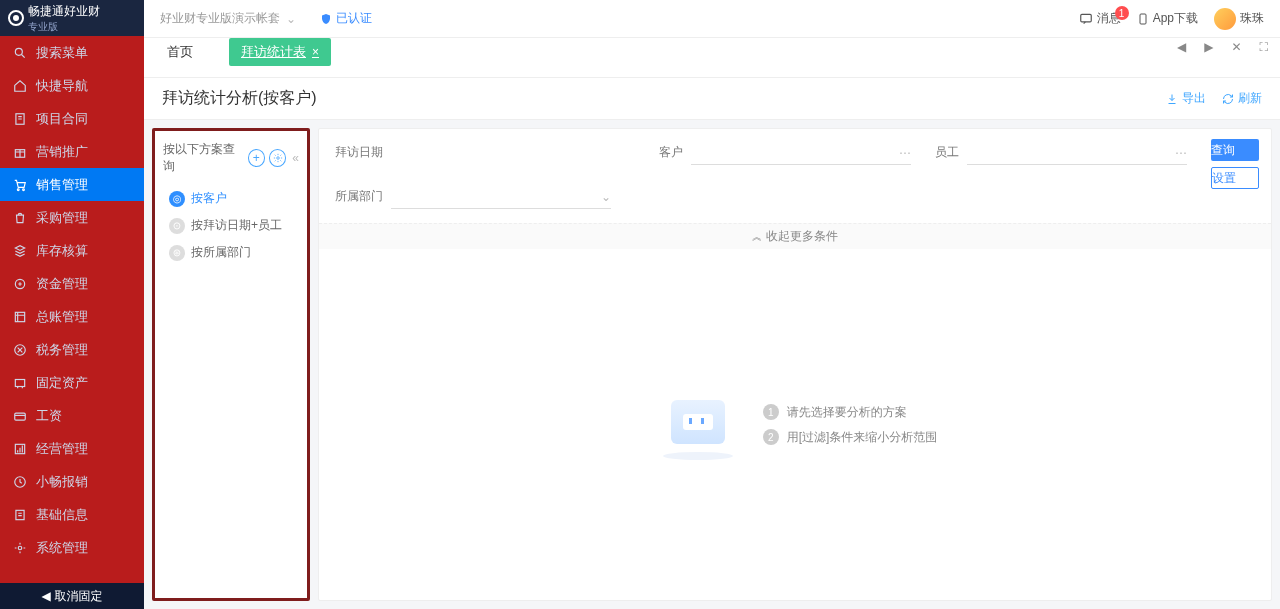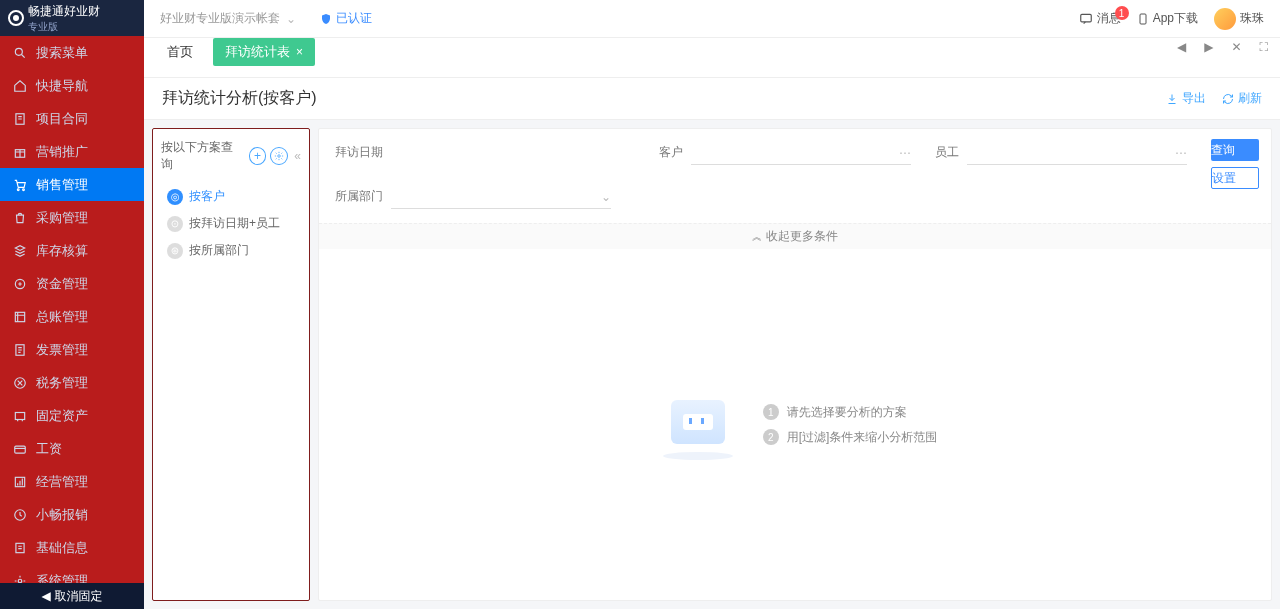--- a/index.html
+++ b/index.html
@@ -27,33 +27,33 @@
 .topbar .verified { color:#3a8cff; display:flex; align-items:center; }
 .topbar .verified .shield { margin-right:4px; }
 .topbar .spacer { flex:1; }
 .topbar .tbtn { display:flex; align-items:center; margin-left:16px; color:#555; cursor:pointer; position:relative; }
 .topbar .badge { position:absolute; top:-4px; right:-8px; background:#ff4d4f; color:#fff; border-radius:50%; width:14px; height:14px; font-size:10px; display:flex; align-items:center; justify-content:center; }
 .topbar .avatar { width:22px; height:22px; border-radius:50%; background:linear-gradient(135deg,#ffcf5c,#ff9a3c); margin-right:4px; }
 
 .tabstrip { height:40px; display:flex; padding:0 11px; border-bottom:1px solid #eee; position:relative; }
 .tab { height:28px; padding:0 12px; display:flex; align-items:center; cursor:pointer; font-size:13px; color:#555; }
 .tab.home { color:#333; }
-.tab.active { background:#3fc990; color:#fff; border-radius:2px; margin-left:8px; }
+.tab.active { background:#3fc990; color:#fff; border-radius:2px; margin-left:24px;text-decoration:underline; }
 .tab.active .close { margin-left:6px; font-size:12px; }
 .tabstrip .right-ctrls { position:absolute; right:8px; display:flex; align-items:center; gap:10px; color:#888; }
 .tabstrip .right-ctrls span { cursor:pointer; padding:2px 4px; }
 
 .content { flex:1; display:flex; flex-direction:column; background:#f5f6f8; min-height:0; }
 .page-head { height:42px; display:flex; align-items:center; padding:0 18px; background:#fff; border-bottom:1px solid #eee; }
 .page-head h1 { font-size:16px; font-weight:500; color:#333; }
 .page-head .spacer { flex:1; }
 .page-head .act { color:#3fa6ff; margin-left:16px; cursor:pointer; display:flex; align-items:center; gap:4px; }
 
 .body-row { flex:1; display:flex; min-height:0; padding:8px; gap:8px; }
-.scheme-panel { width:158px; background:#fff; border:1px solid #7f1d1d; border-radius:2px; padding:10px 8px; }
+.scheme-panel { width:158px; background:#fff; border:3px solid #7f1d1d; border-radius:2px; padding:10px 8px; }
 .scheme-head { display:flex; align-items:center; font-size:12px; color:#666; margin-bottom:10px; }
 .scheme-head .spacer { flex:1; }
 .scheme-head .ibtn { width:18px; height:18px; border:1px solid #49a7ff; border-radius:50%; color:#49a7ff; display:flex; align-items:center; justify-content:center; font-size:12px; margin-left:4px; cursor:pointer; }
 .scheme-head .coll { color:#bbb; margin-left:6px; cursor:pointer; }
 .scheme-item { display:flex; align-items:center; padding:5px 6px; font-size:12px; color:#666; cursor:pointer; border-radius:2px; }
 .scheme-item .sico { width:16px; height:16px; border-radius:50%; background:#ddd; margin-right:6px; display:flex; align-items:center; justify-content:center; font-size:10px; color:#fff; }
 .scheme-item.active { color:#2f8fff; }
 .scheme-item.active .sico { background:#2f8fff; }
 
 .filter-panel { flex:1; background:#fff; border:1px solid #eee; border-radius:2px; display:flex; flex-direction:column; min-width:0; }
@@ -178,29 +178,20 @@
             <svg width="14" height="14" viewBox="0 0 24 24" fill="none" stroke="currentColor" stroke-width="2">
               <rect x="4" y="4" width="16" height="16"></rect>
               <path d="M8 4v16M4 9h16"></path>
             </svg>
           </span>
           <span>总账管理</span>
         </div>
         <div class="nav-item">
           <span class="ico">
             <svg width="14" height="14" viewBox="0 0 24 24" fill="none" stroke="currentColor" stroke-width="2">
-              <rect x="5" y="3" width="14" height="18"></rect>
-              <path d="M9 8h6M9 12h6M9 16h4"></path>
-            </svg>
-          </span>
-          <span>发票管理</span>
-        </div>
-        <div class="nav-item">
-          <span class="ico">
-            <svg width="14" height="14" viewBox="0 0 24 24" fill="none" stroke="currentColor" stroke-width="2">
               <circle cx="12" cy="12" r="9"></circle>
               <path d="M8 8l8 8M16 8l-8 8"></path>
             </svg>
           </span>
           <span>税务管理</span>
         </div>
         <div class="nav-item">
           <span class="ico">
             <svg width="14" height="14" viewBox="0 0 24 24" fill="none" stroke="currentColor" stroke-width="2">
               <rect x="4" y="6" width="16" height="12"></rect>

